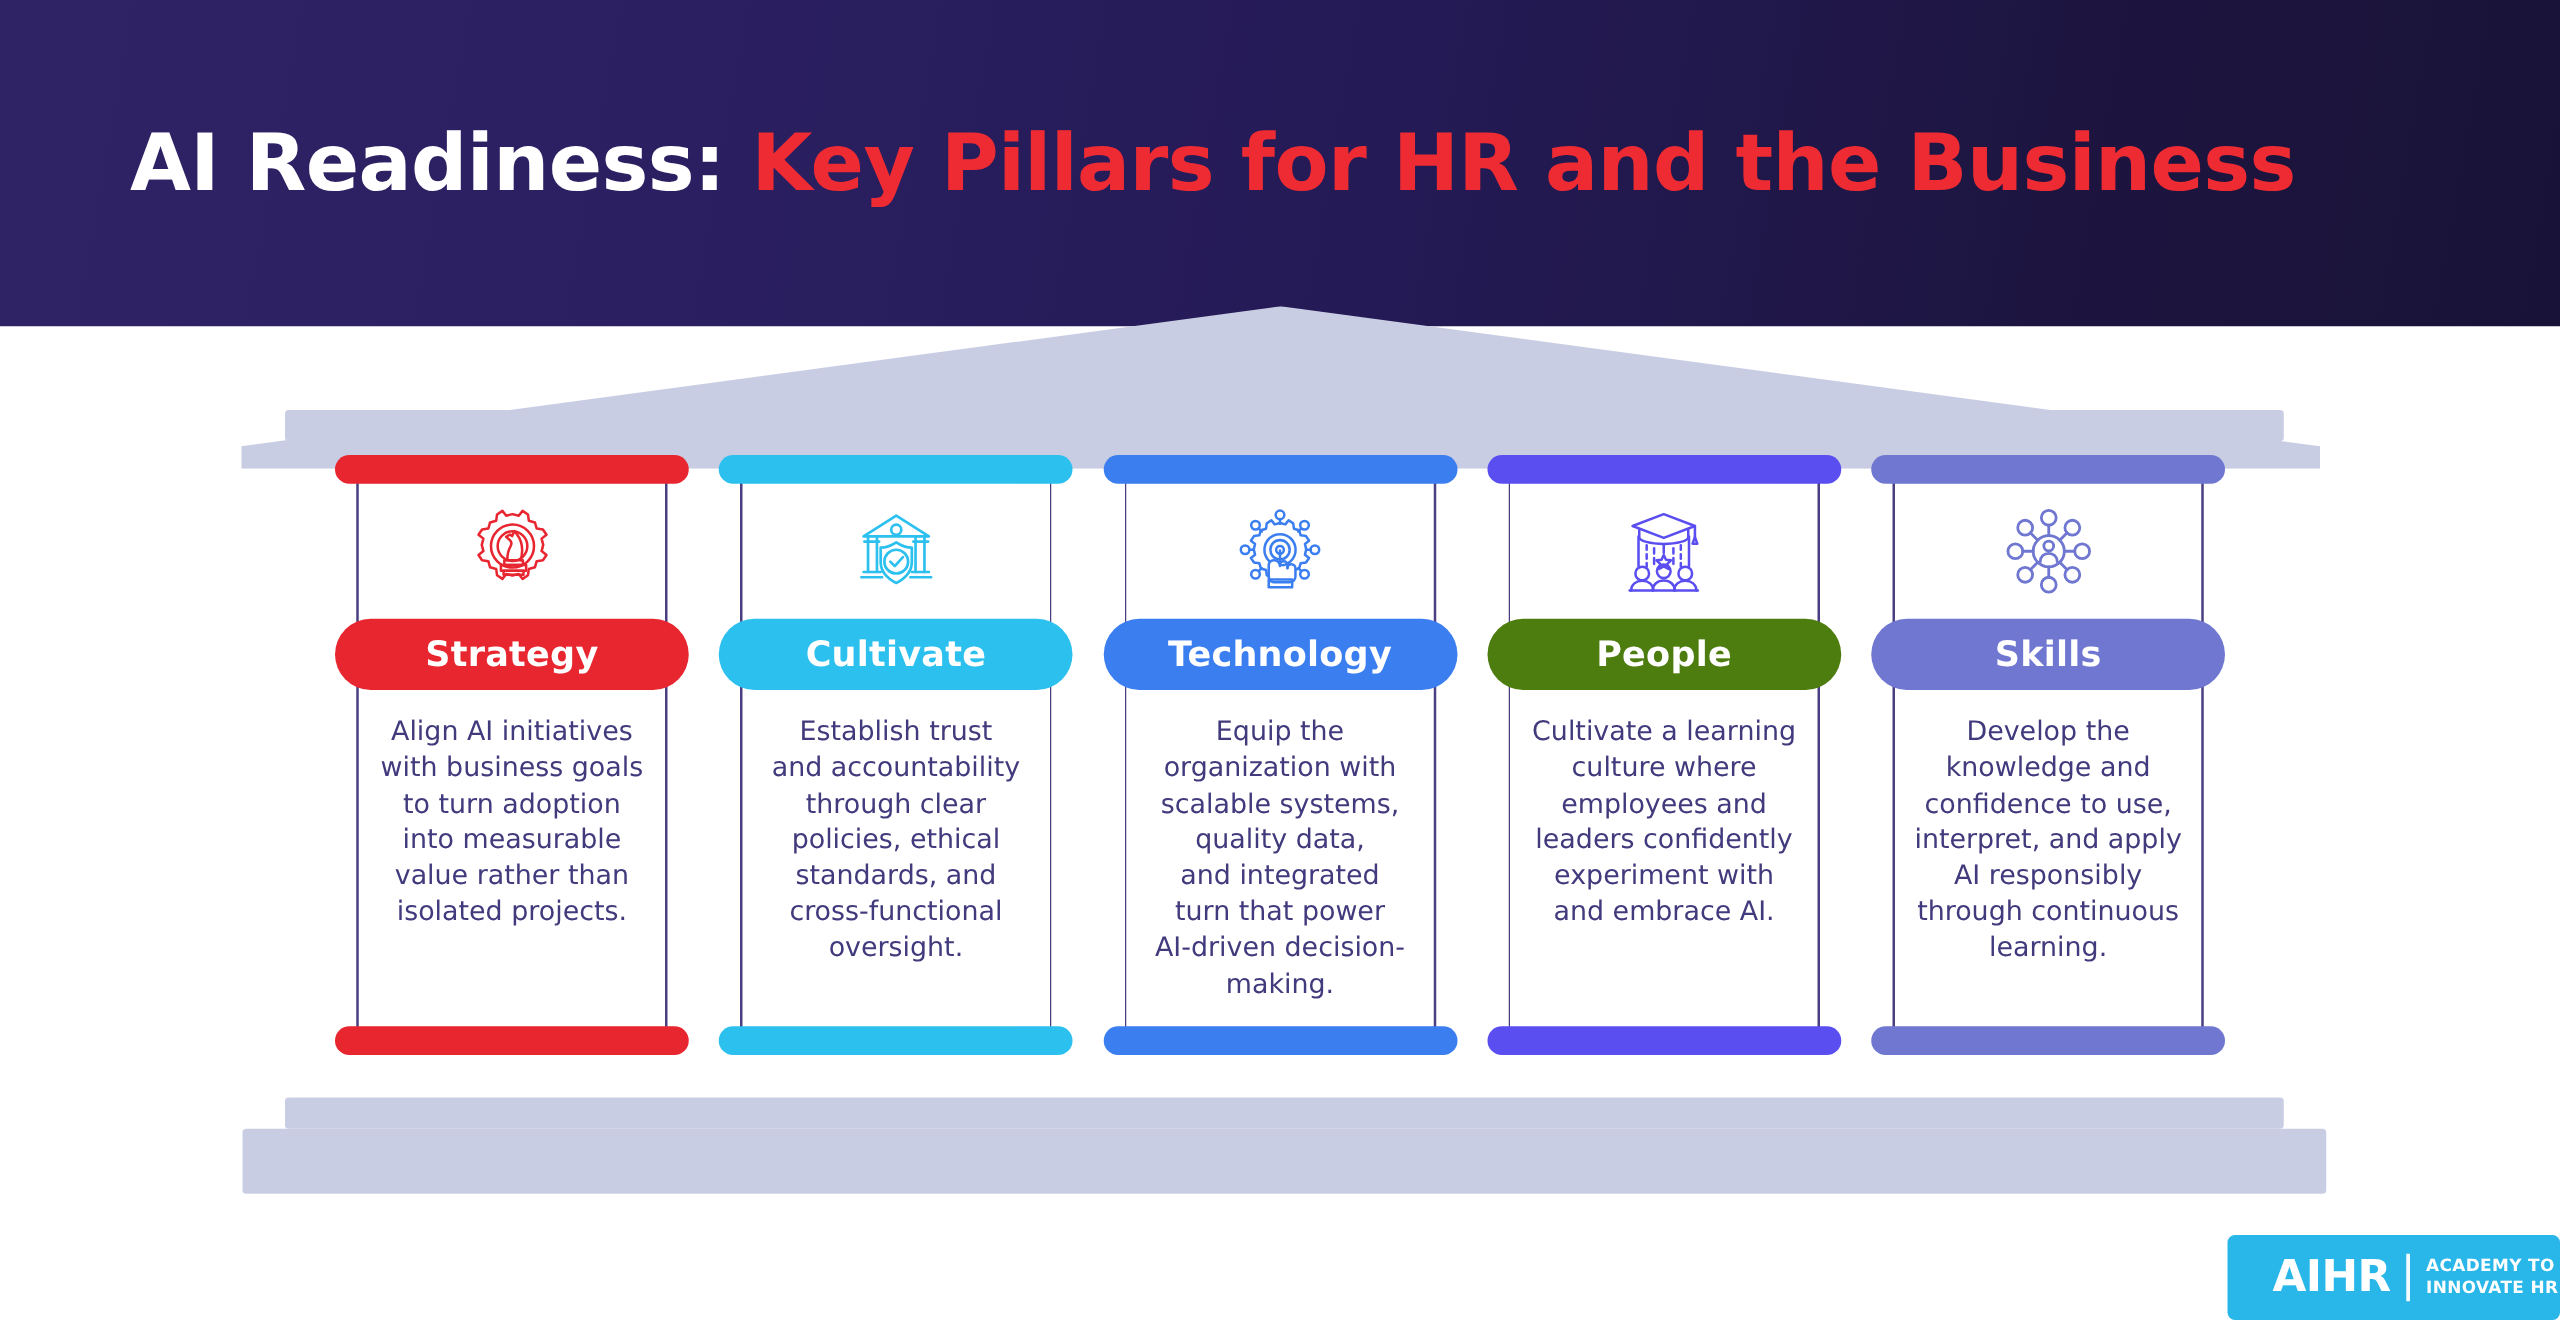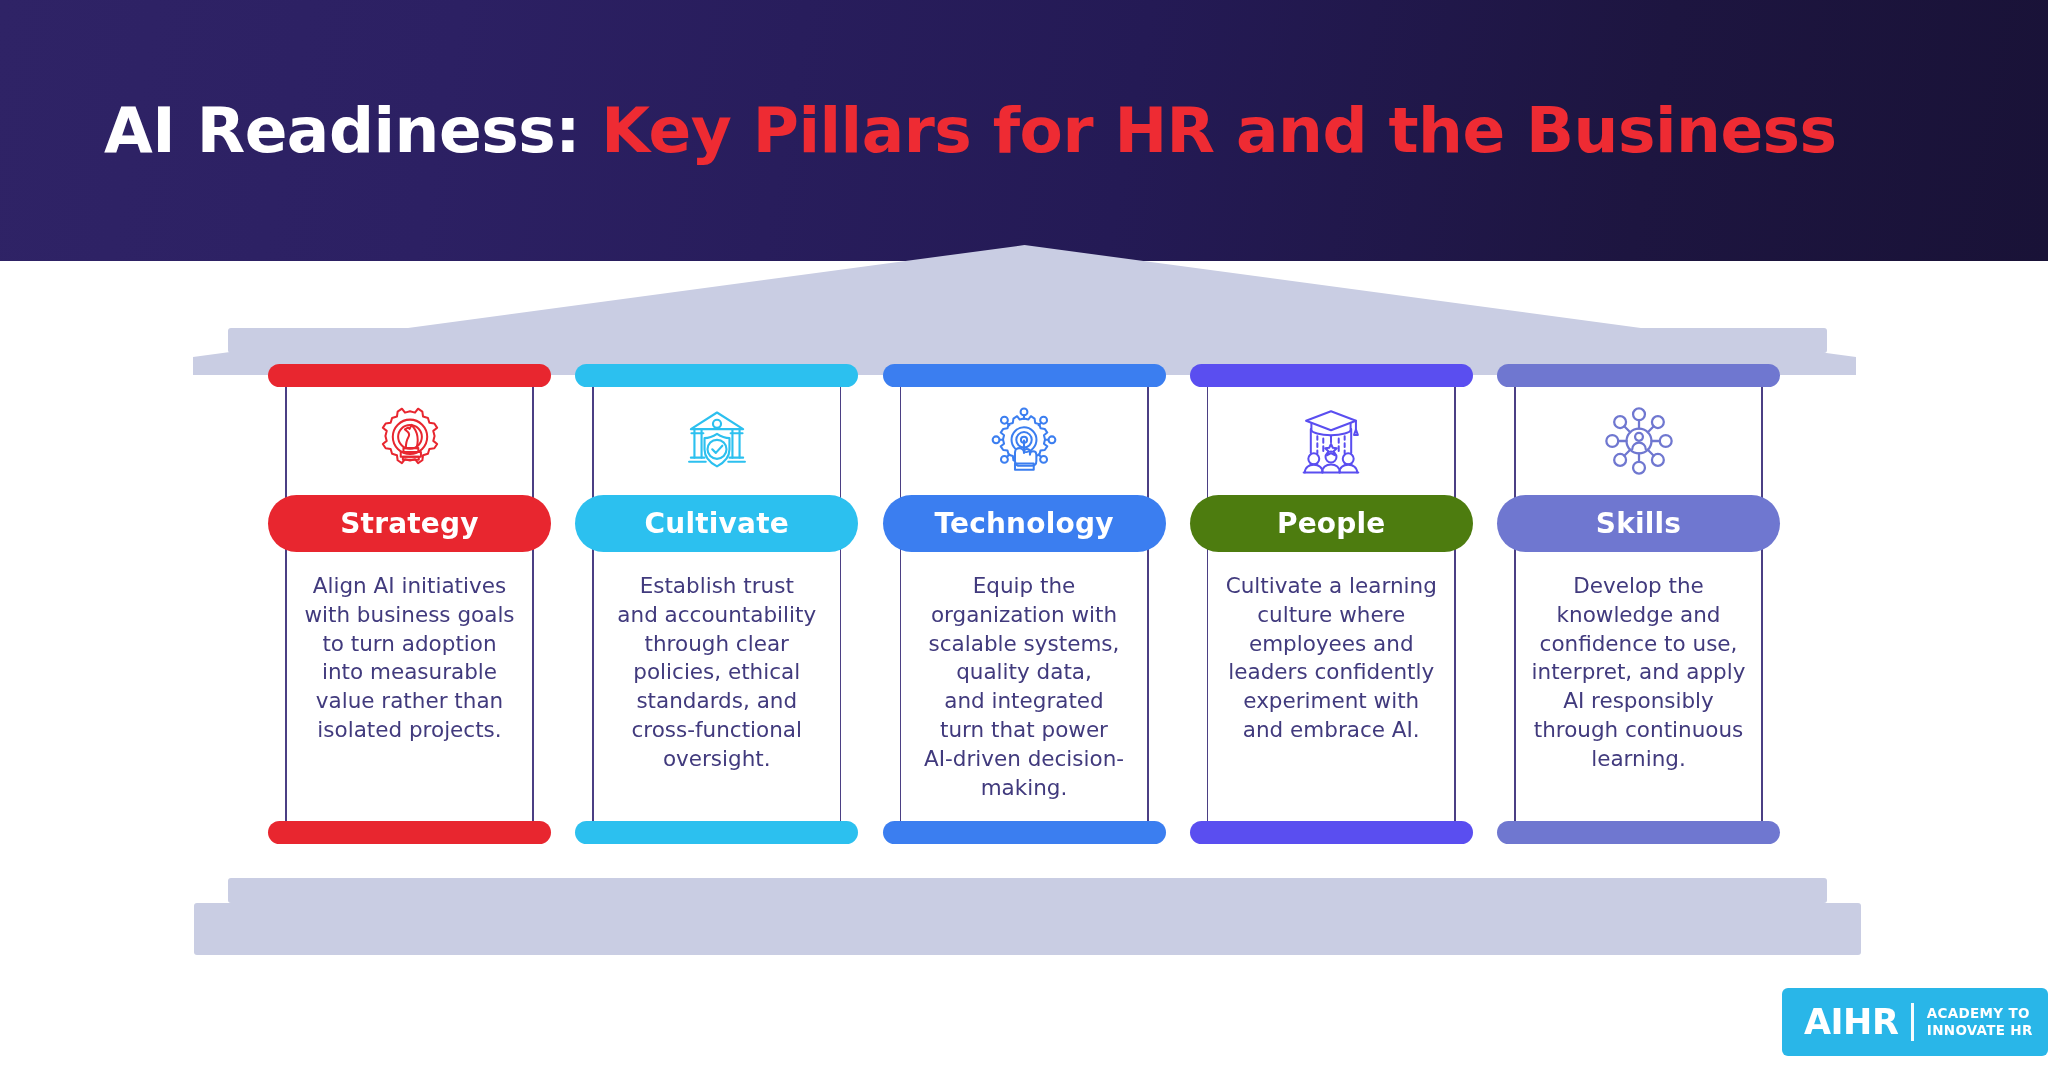--- a/index.html
+++ b/index.html
@@ -119,21 +119,21 @@
     background:#c9cde3; border-radius:3px;
   }
 
   
   .logo {
     position:absolute; right:0px; top:988px;
     width:266px; height:68px;
     background:#29b6e8;
     border-radius:6px;
     display:flex; align-items:center;
-    padding-left:22px;
+    padding-left:36px;
   }
   .logo-main {
     color:#ffffff; font-size:35px; font-weight:bold; letter-spacing:-0.5px;
     line-height:1;
   }
   .logo-divider {
     width:2.5px; height:38px; background:#ffffff; margin:0 13px;
     opacity:0.95;
   }
   .logo-sub {

